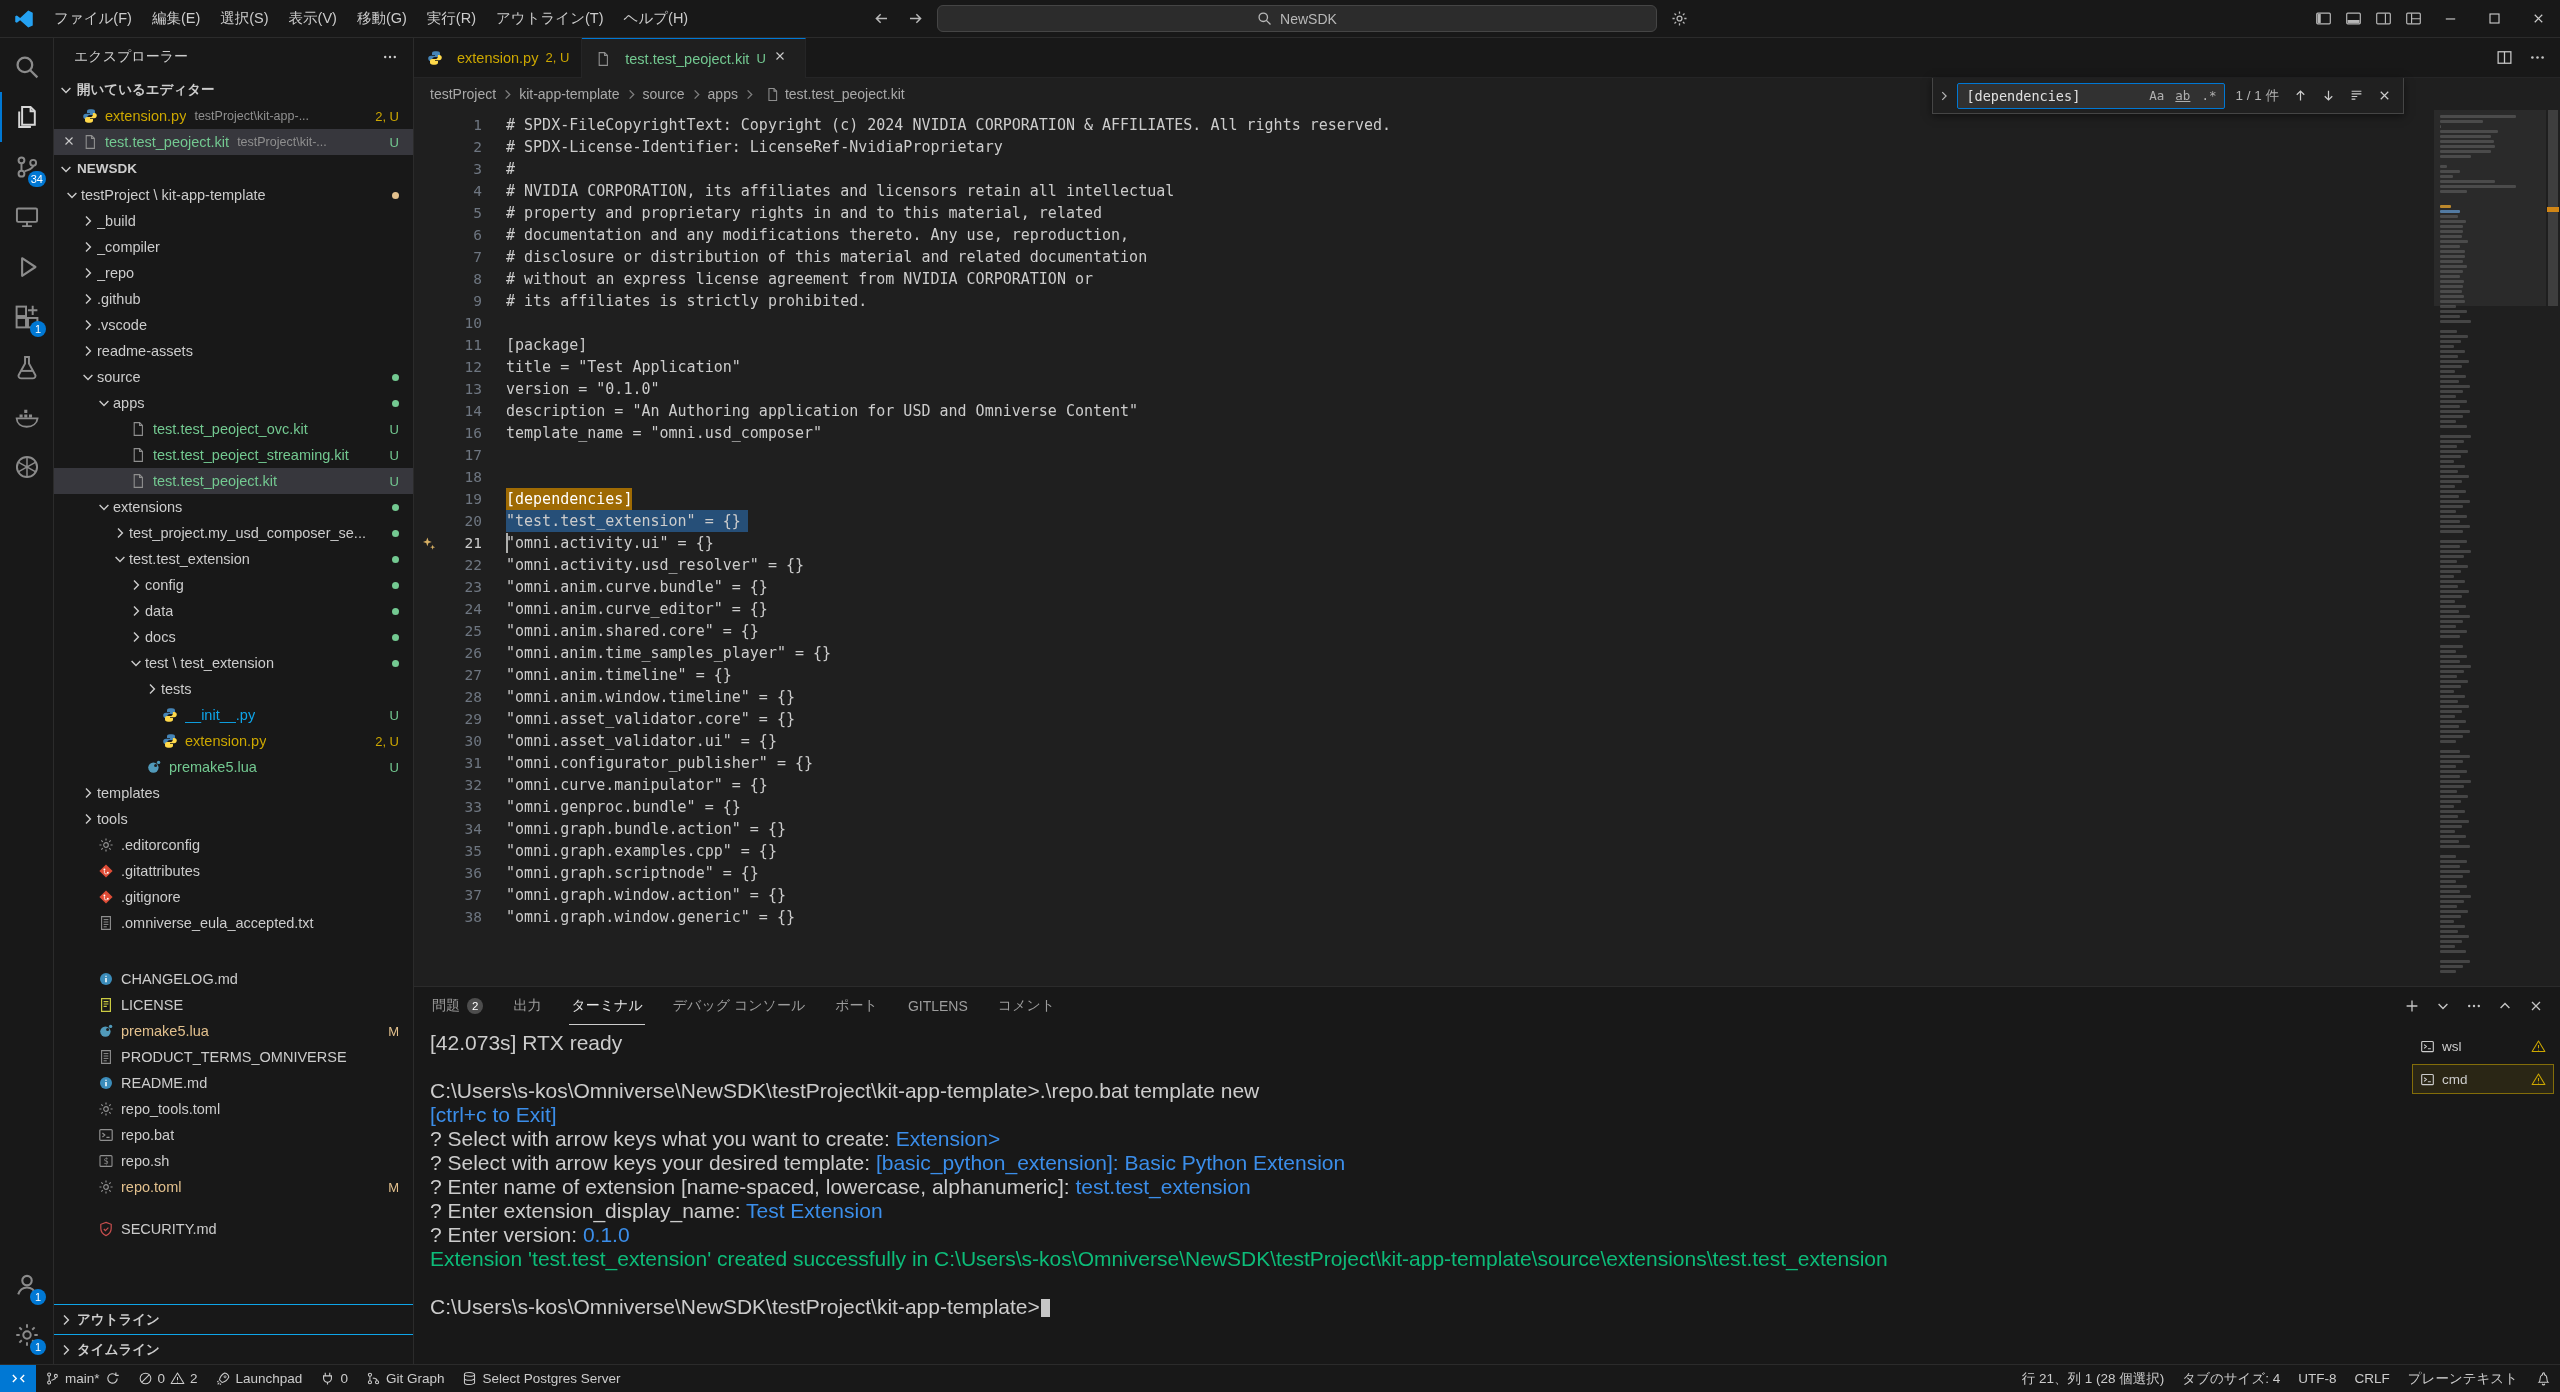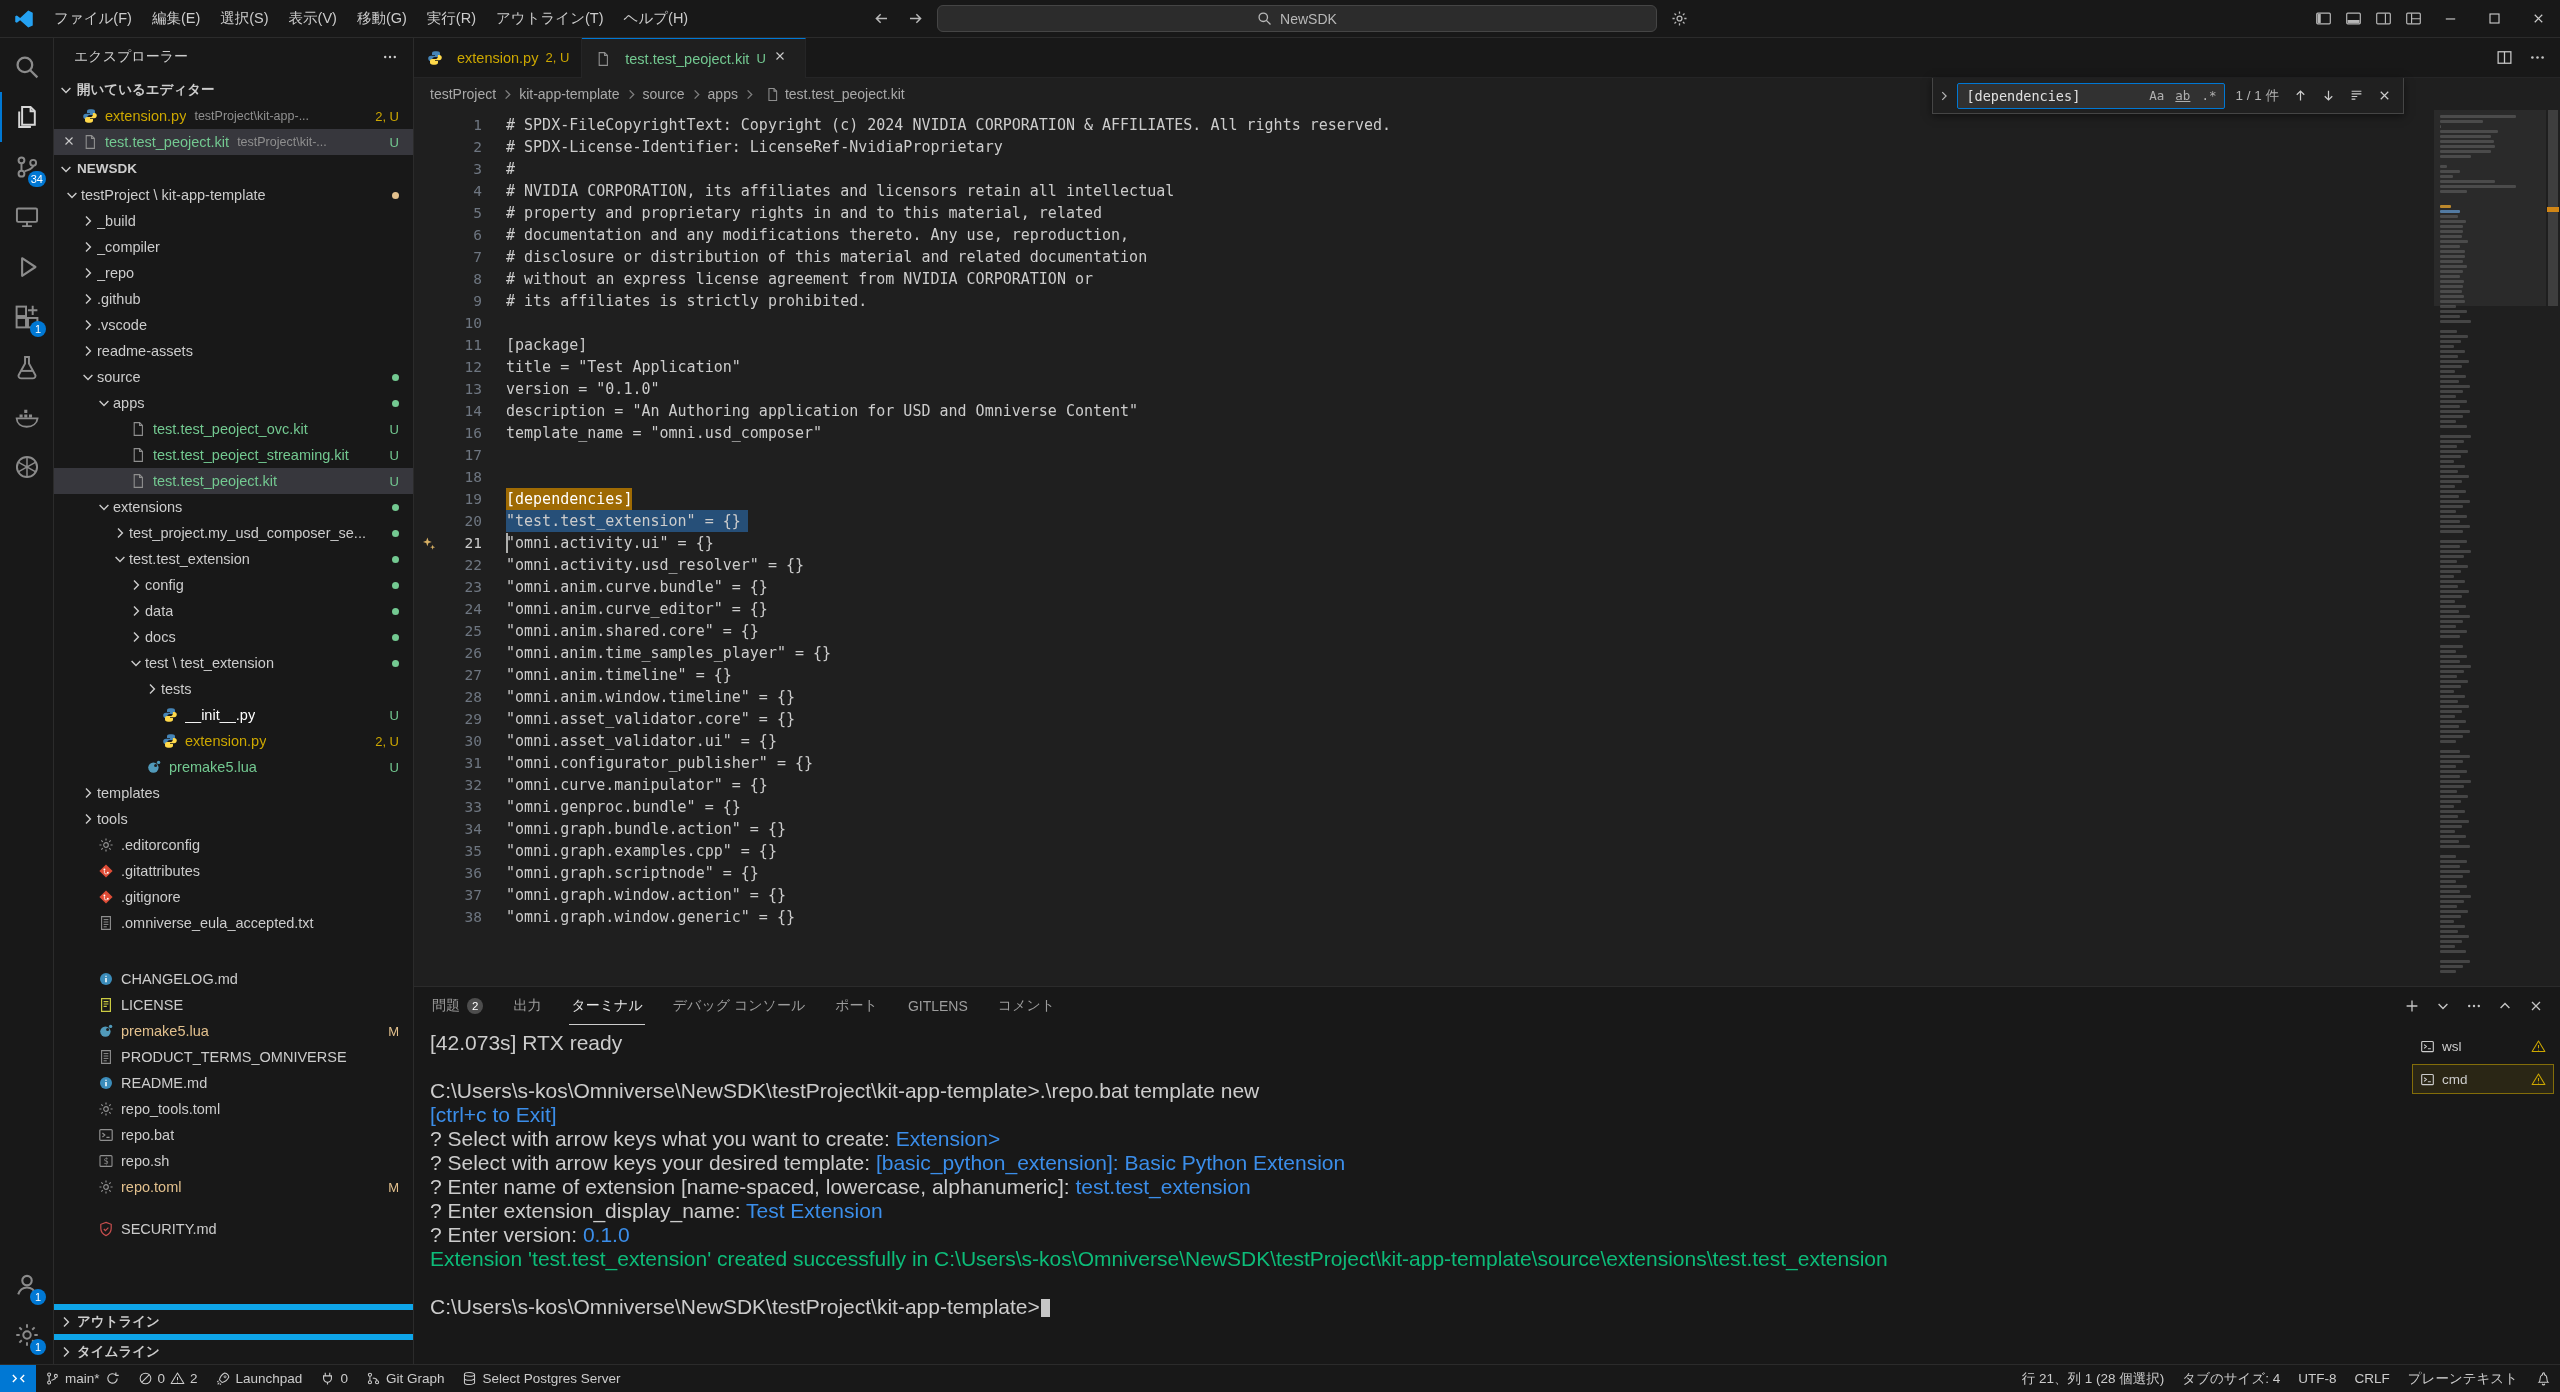--- a/index.html
+++ b/index.html
@@ -26,21 +26,21 @@
 .ab-top,.ab-bottom{display:flex;flex-direction:column}
 .ab-item{width:52px;height:50px;display:flex;align-items:center;justify-content:center;color:#8b8b8b;position:relative;border-left:2px solid transparent}
 .ab-item svg{width:26px;height:26px}
 .ab-item.active{color:#d7d7d7;border-left-color:#0078d4}
 .ab-badge{position:absolute;right:6px;bottom:5px;background:#0078d4;color:#fff;border-radius:9px;font-size:11px;line-height:16px;min-width:16px;text-align:center;padding:0 3px}
 
 .sidebar{width:360px;background:#181818;border-right:1px solid #2b2b2b;display:flex;flex-direction:column;flex-shrink:0;font-size:14.5px;min-height:0}
 .sidebar-title{height:38px;flex-shrink:0;display:flex;align-items:center;justify-content:space-between;padding:0 14px 0 20px;color:#cccccc;font-size:14px}
 .kebab{width:18px;height:18px;color:#cccccc}.kebab svg{width:16px;height:16px}
 .section-header{height:27px;flex-shrink:0;display:flex;align-items:center;gap:3px;padding:0 4px;font-weight:700;font-size:13.5px;color:#cccccc}
-.section-header.bordered{border-top:6px solid #0ea5e9;height:30px}
+.section-header.bordered{border-top:1px solid #0ea5e9;height:30px}
 .sh-chev{width:16px;height:16px;color:#cccccc}.sh-chev svg{width:16px;height:16px}
 .row{height:26px;flex-shrink:0;display:flex;align-items:center;padding-right:14px;white-space:nowrap;overflow:hidden}
 .row.selected{background:#37373d}
 .chev-blank{width:19px;flex-shrink:0}
 .row .chev{width:19px;height:16px;color:#cccccc;flex-shrink:0}.row .chev svg{width:16px;height:16px}
 .file-ic{width:17px;height:17px;margin-right:7px;flex-shrink:0;color:#8f8f8f}.file-ic svg{width:16px;height:16px}
 .label{overflow:hidden;text-overflow:ellipsis}
 .desc{color:#8f8f8f;font-size:12.5px;margin-left:8px;overflow:hidden;text-overflow:ellipsis}
 .row-badge{margin-left:auto;font-size:13px;padding-left:8px;flex-shrink:0}
 .row-dot{margin-left:auto;width:7px;height:7px;border-radius:50%;flex-shrink:0}
@@ -545,21 +545,21 @@
             <span class="label">tests</span>
           </div>
           <div class="row" style="padding-left: 88px;">
             <span class="chev-blank"></span>
             <span class="icon file-ic">
               <svg viewBox="0 0 16 16">
                 <path d="M7.9 1.2c-2 0-2.9.9-2.9 2.2V5h3v.8H3.9C2.3 5.8 1.2 6.9 1.2 8.5s1.1 2.6 2.7 2.6h1.2V9.6c0-1.5 1.3-2.7 2.8-2.7h3c1.2 0 2.1-.9 2.1-2.1V3.4c0-1.3-1-2.2-3-2.2z" fill="#4584b6"></path>
                 <path d="M8.1 14.8c2 0 2.9-.9 2.9-2.2V11h-3v-.8h4.1c1.6 0 2.7-1.1 2.7-2.7s-1.1-2.6-2.7-2.6h-1.2v1.5c0 1.5-1.3 2.7-2.8 2.7h-3c-1.2 0-2.1.9-2.1 2.1v1.4c0 1.3 1 2.2 3 2.2z" fill="#ffd94a"></path>
               </svg>
             </span>
-            <span class="label" style="color: #ffffff;">__init__.py</span>
+            <span class="label" style="color: #0ea5e9;">__init__.py</span>
             <span class="row-badge" style="color: rgb(115, 201, 145);">U</span>
           </div>
           <div class="row" style="padding-left: 88px;">
             <span class="chev-blank"></span>
             <span class="icon file-ic">
               <svg viewBox="0 0 16 16">
                 <path d="M7.9 1.2c-2 0-2.9.9-2.9 2.2V5h3v.8H3.9C2.3 5.8 1.2 6.9 1.2 8.5s1.1 2.6 2.7 2.6h1.2V9.6c0-1.5 1.3-2.7 2.8-2.7h3c1.2 0 2.1-.9 2.1-2.1V3.4c0-1.3-1-2.2-3-2.2z" fill="#4584b6"></path>
                 <path d="M8.1 14.8c2 0 2.9-.9 2.9-2.2V11h-3v-.8h4.1c1.6 0 2.7-1.1 2.7-2.7s-1.1-2.6-2.7-2.6h-1.2v1.5c0 1.5-1.3 2.7-2.8 2.7h-3c-1.2 0-2.1.9-2.1 2.1v1.4c0 1.3 1 2.2 3 2.2z" fill="#ffd94a"></path>
               </svg>
             </span>

